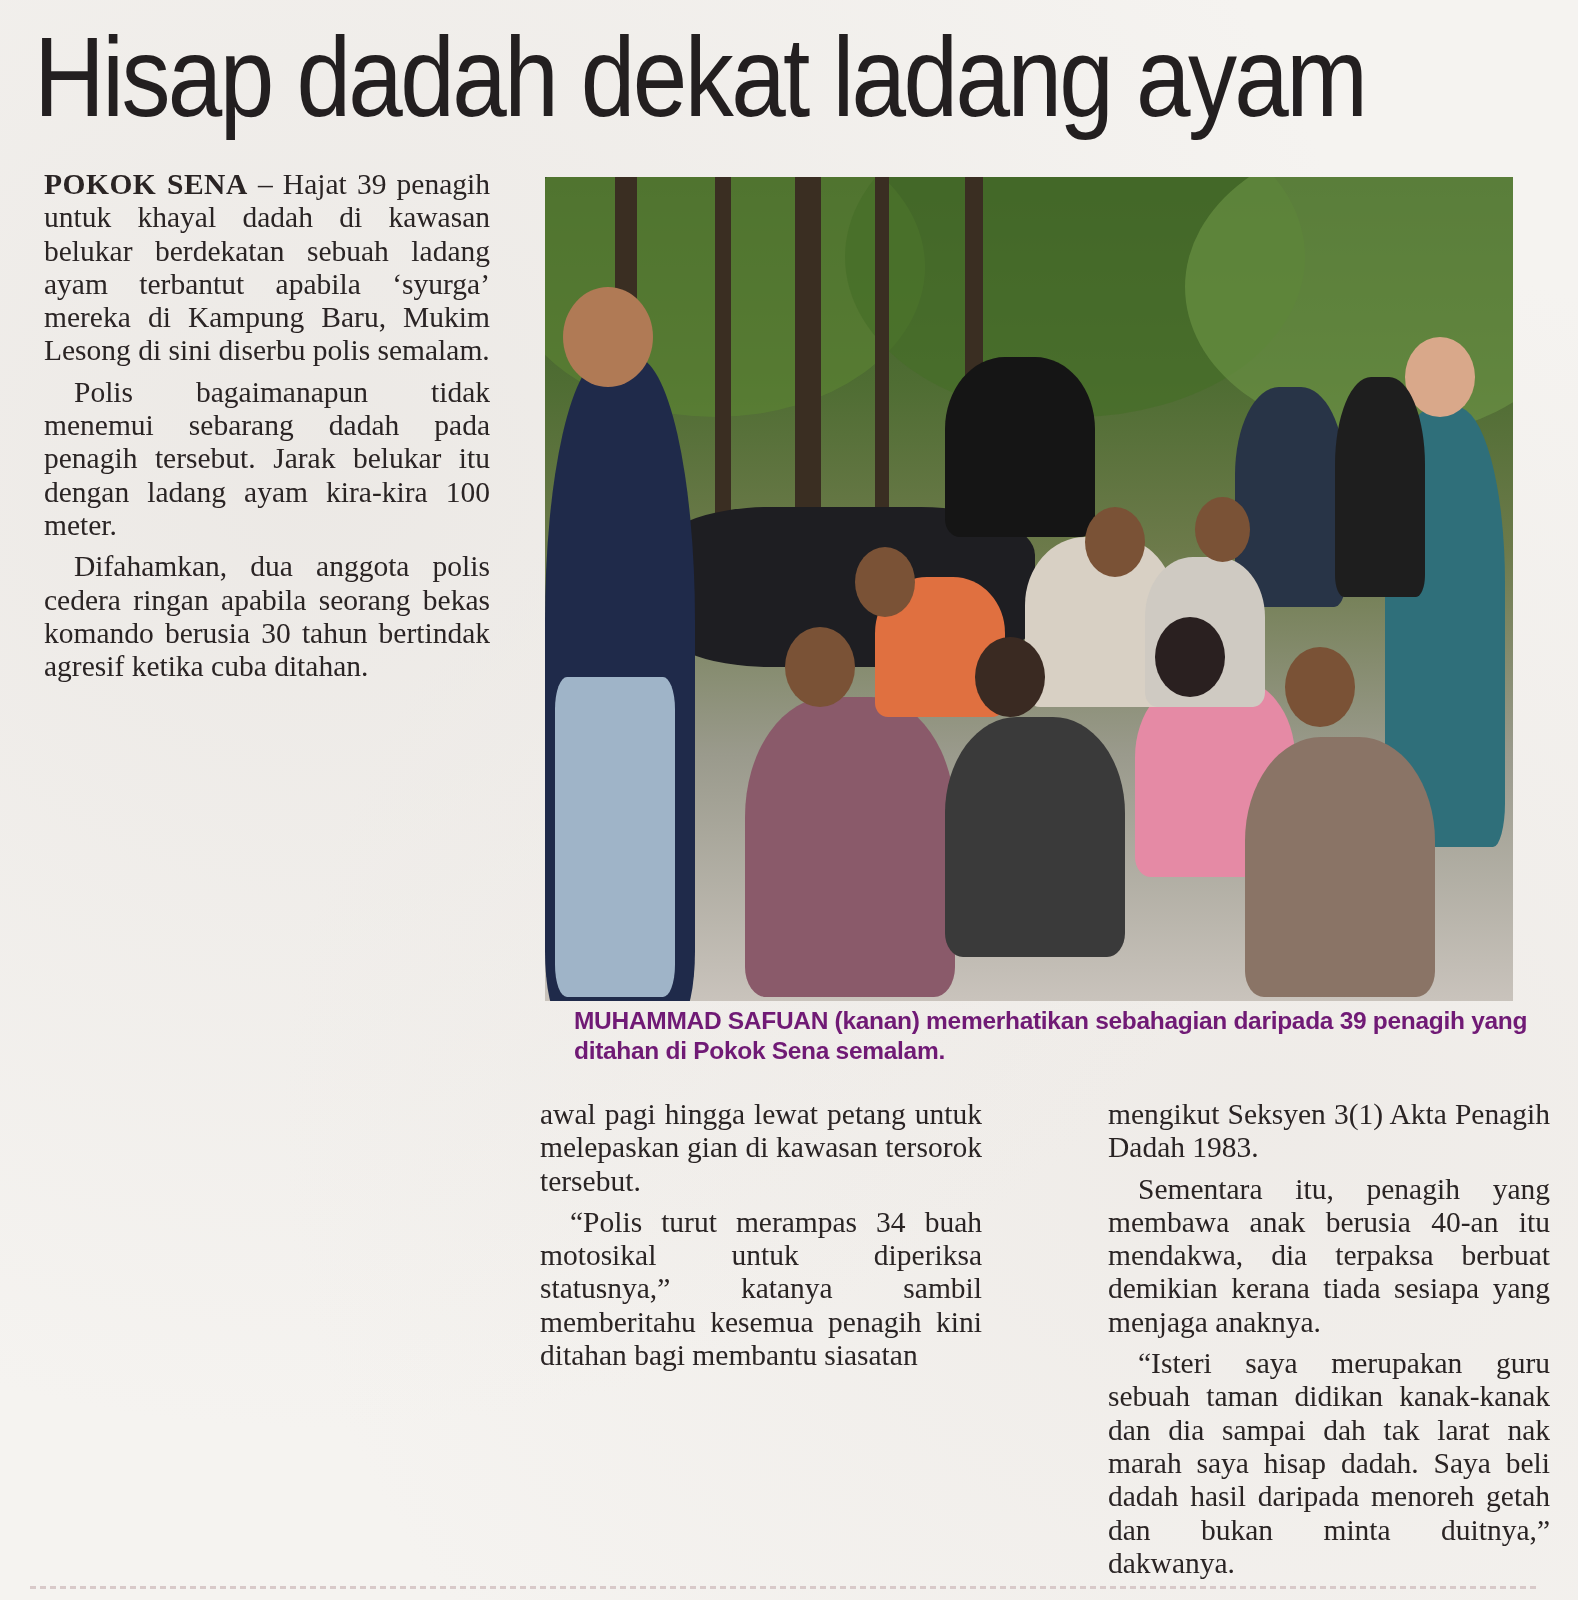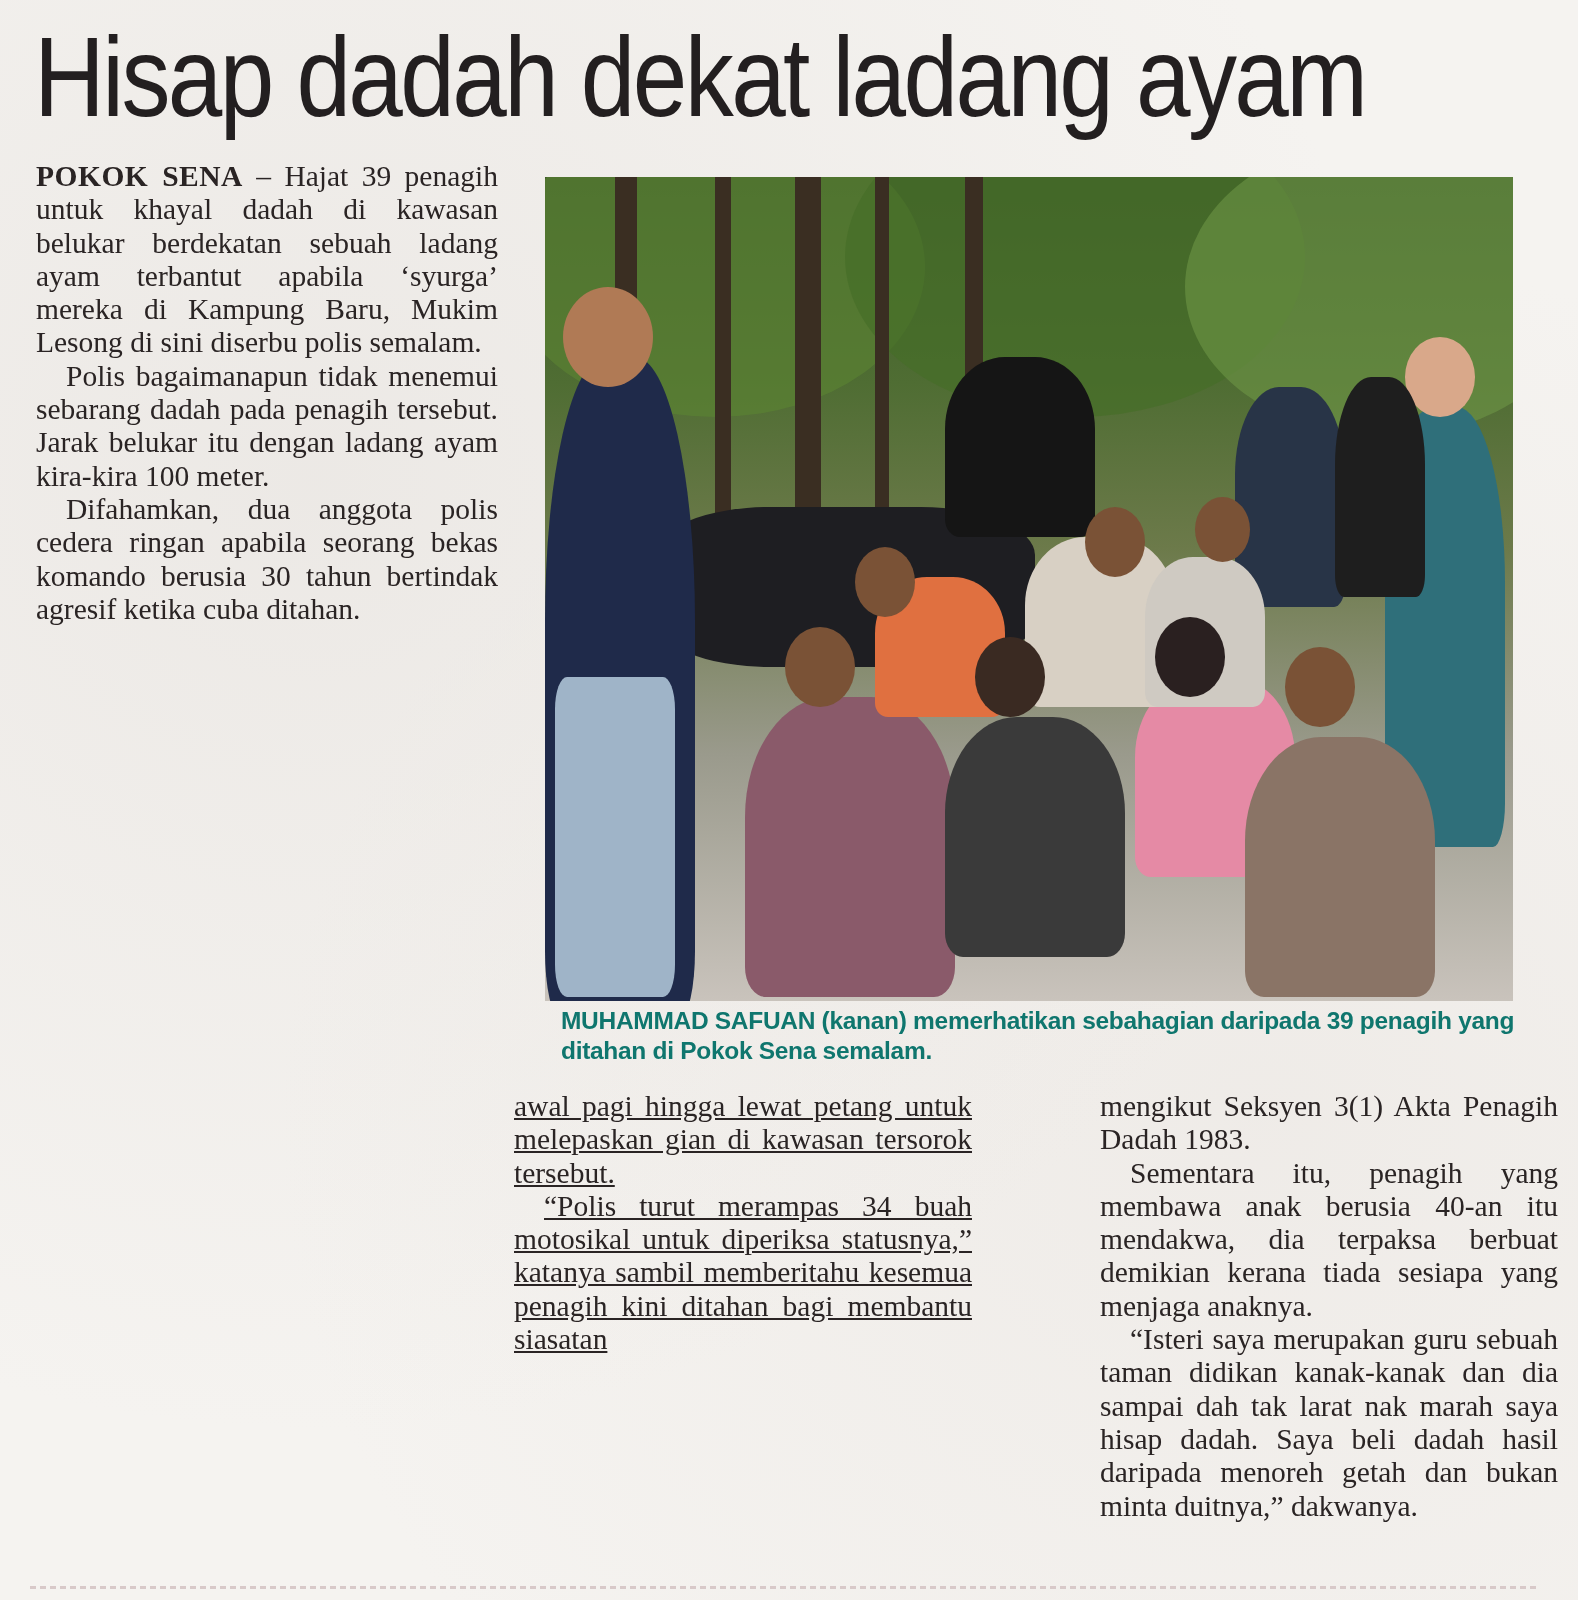--- a/index.html
+++ b/index.html
@@ -24,41 +24,41 @@
       transform: scaleX(0.86); transform-origin: left top;
       white-space: nowrap; margin: 0; font-weight: normal;
     }
     .col {
       position: absolute;
       font-family: "Liberation Serif", "DejaVu Serif", serif;
       font-size: 29.5px; line-height: 33.3px;
       color: #2a2424;
       text-align: justify;
     }
-    .col p { margin: 0; text-indent: 30px; }
+    .col p { margin: 8px; text-indent: 30px; }
     .col p.first { text-indent: 0; }
     .col1 { left: 36px; top: 160px; width: 462px; }
-    .col2 { left: 514px; top: 1090px; width: 458px; text-decoration: underline; }
+    .col2 { left: 532px; top: 1090px; width: 458px; }
     .col3 { left: 1100px; top: 1090px; width: 458px; }
     .col2 p.cont, .col3 p.cont { text-indent: 0; }
     .dateline { font-weight: bold; letter-spacing: 0.5px; }
     .photo {
       position: absolute; left: 545px; top: 177px; width: 968px; height: 824px;
       overflow: hidden;
       background: linear-gradient(180deg, #3d5a2a 0%, #4f6d33 25%, #6c7a4a 45%, #9a9a8c 70%, #c9c3bc 100%);
     }
     .photo .tree { position: absolute; background: #3a2e22; width: 22px; top: 0; }
     .photo .foliage { position: absolute; border-radius: 50%; background: rgba(90,130,50,0.65); }
     .photo .person { position: absolute; border-radius: 40% 40% 10% 10%; }
     .photo .head { position: absolute; border-radius: 50%; background: #7a5236; }
     .caption {
-      position: absolute; left: 561px; top: 1006px; width: 980px;
+      position: absolute; left: 574px; top: 1006px; width: 980px;
       font-family: "Liberation Sans", sans-serif;
       font-size: 24.5px; line-height: 30px; font-weight: bold;
-      color: #0f766e; letter-spacing: -0.3px;
+      color: #701a75; letter-spacing: -0.3px;
     }
     .caption .name { text-transform: none; }
     .rule-bottom {
       position: absolute; left: 30px; top: 1586px; width: 1510px; height: 3px;
       background: repeating-linear-gradient(90deg, #d8c9c9 0 6px, transparent 6px 10px);
     }
   </style>
 </head>
 <body>
 

